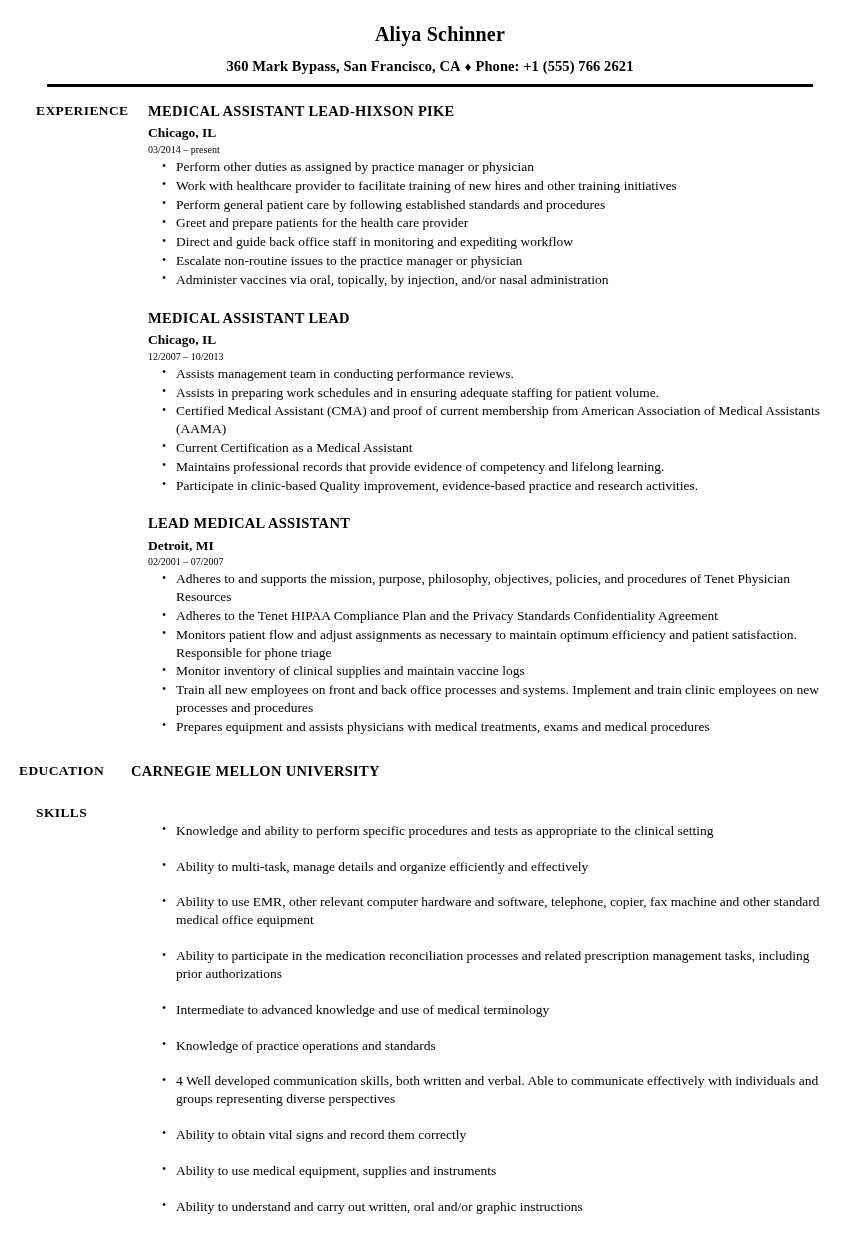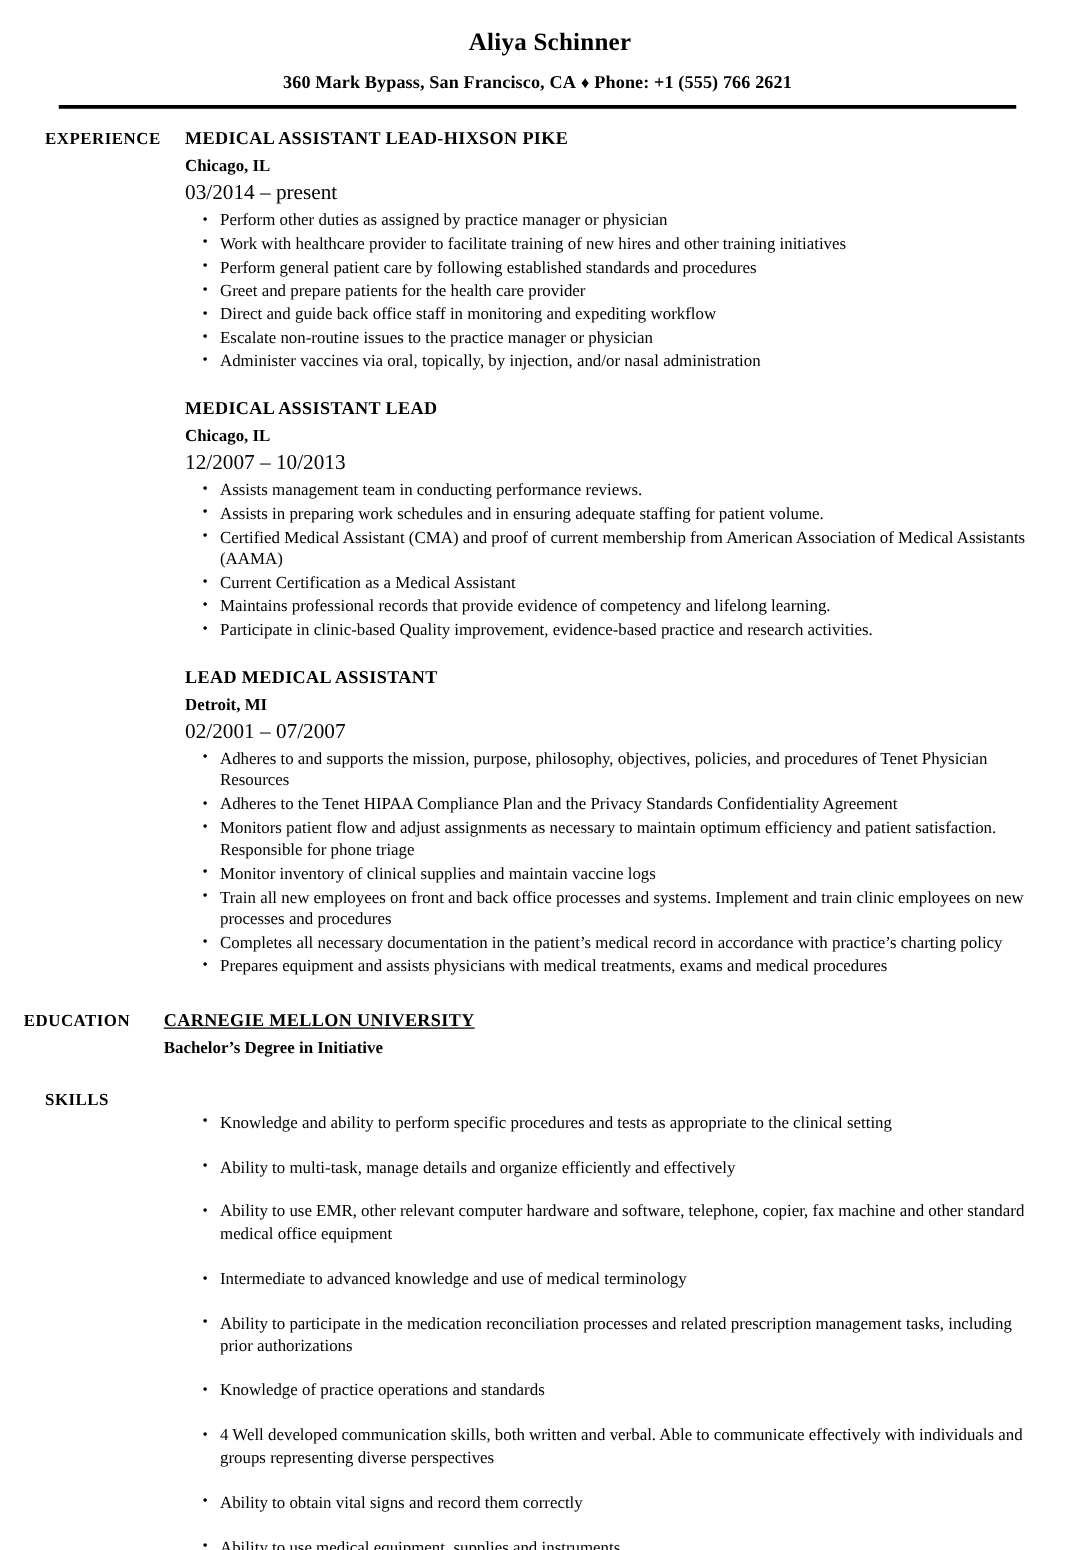--- a/index.html
+++ b/index.html
@@ -88,21 +88,21 @@
     letter-spacing: 0.3px;
     line-height: 1.25;
   }
   .job-location {
     font-size: 13.5px;
     font-weight: bold;
     margin-top: 5px;
     line-height: 1.25;
   }
   .job-dates {
-    font-size: 17px;
+    font-size: 10px;
     margin-top: 1px;
     line-height: 1.3;
     font-family: Liberation Serif, serif;
   }
 
   
   ul.bullets {
     list-style: none;
     margin: 2px 0 0 0;
     padding: 0;
@@ -122,21 +122,20 @@
     font-size: 12px;
     line-height: 1.45;
   }
 
   
   .edu-school {
     font-size: 14.5px;
     font-weight: bold;
     letter-spacing: 0.3px;
     line-height: 1.25;
-    text-decoration: underline;
   }
   .edu-degree {
     font-size: 13.5px;
     font-weight: bold;
     margin-top: 4px;
     line-height: 1.25;
   }
 
   #skills-section ul.bullets > li { margin-top: 18px; }
 </style>
@@ -189,45 +188,43 @@
       <div class="job">
         <div class="job-title">LEAD MEDICAL ASSISTANT</div>
         <div class="job-location">Detroit, MI</div>
         <div class="job-dates">02/2001 – 07/2007</div>
         <ul class="bullets">
           <li>Adheres to and supports the mission, purpose, philosophy, objectives, policies, and procedures of Tenet Physician Resources</li>
           <li>Adheres to the Tenet HIPAA Compliance Plan and the Privacy Standards Confidentiality Agreement</li>
           <li>Monitors patient flow and adjust assignments as necessary to maintain optimum efficiency and patient satisfaction. Responsible for phone triage</li>
           <li>Monitor inventory of clinical supplies and maintain vaccine logs</li>
           <li>Train all new employees on front and back office processes and systems. Implement and train clinic employees on new processes and procedures</li>
-          <li>Completes all necessary documentation in the patient’s medical record in accordance with practice’s charting policy</li>
           <li>Prepares equipment and assists physicians with medical treatments, exams and medical procedures</li>
         </ul>
       </div>
 
     </div>
   </div>
 
   <div class="section" id="education-section">
     <div class="section-label">EDUCATION</div>
     <div class="section-body">
       <div class="edu-school">CARNEGIE MELLON UNIVERSITY</div>
-      <div class="edu-degree">Bachelor’s Degree in Initiative</div>
     </div>
   </div>
 
   <div class="section" id="skills-section">
     <div class="section-label">SKILLS</div>
     <div class="section-body">
       <ul class="bullets">
         <li>Knowledge and ability to perform specific procedures and tests as appropriate to the clinical setting</li>
         <li>Ability to multi-task, manage details and organize efficiently and effectively</li>
         <li>Ability to use EMR, other relevant computer hardware and software, telephone, copier, fax machine and other standard medical office equipment</li>
+        <li>Ability to participate in the medication reconciliation processes and related prescription management tasks, including prior authorizations</li>
         <li>Intermediate to advanced knowledge and use of medical terminology</li>
-        <li>Ability to participate in the medication reconciliation processes and related prescription management tasks, including prior authorizations</li>
         <li>Knowledge of practice operations and standards</li>
         <li>4 Well developed communication skills, both written and verbal. Able to communicate effectively with individuals and groups representing diverse perspectives</li>
         <li>Ability to obtain vital signs and record them correctly</li>
         <li>Ability to use medical equipment, supplies and instruments</li>
         <li>Ability to understand and carry out written, oral and/or graphic instructions</li>
       </ul>
     </div>
   </div>
 
 </div>

